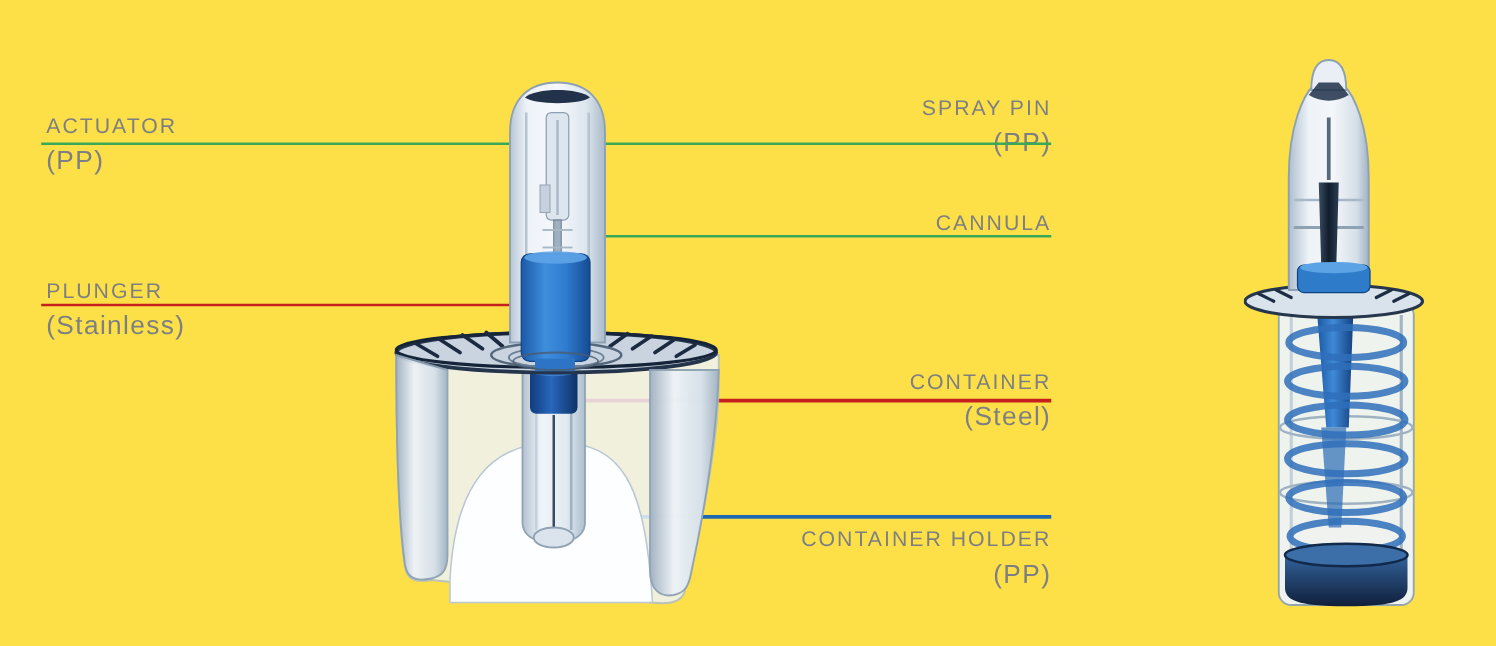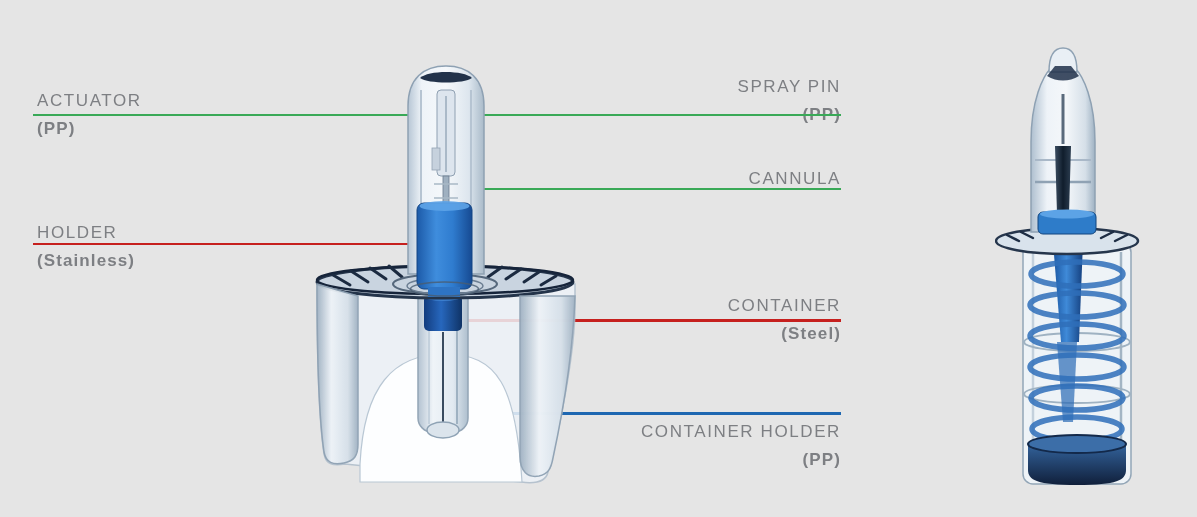--- a/index.html
+++ b/index.html
@@ -3,40 +3,40 @@
 <meta charset="utf-8">
 <style>
   html,body{margin:0;padding:0;}
   body{
     font-family:"Liberation Sans", sans-serif;
     background:#ffffff;
   }
   #stage{
     position:relative;
     width:1197px;height:517px;
-    background:#e5e5e5;
+    background:#fde047;
     overflow:hidden;
   }
   
   .label-group{position:absolute;}
   .label-group.left{text-align:left;}
   .label-group.right{text-align:right;}
   .label-name{
     display:block;
     font-size:17px;line-height:18px;
     font-weight:500;
     letter-spacing:1.6px;
     color:var(--label-text);
     white-space:nowrap;
   }
   .label-material{
     display:block;
     margin-top:10px;
-    font-size:17px;line-height:18px;
-    font-weight:700;
+    font-size:21px;line-height:18px;
+    font-weight:400;
     letter-spacing:1.1px;
     color:var(--label-text);
     white-space:nowrap;
   }
   
   .leader{position:absolute;height:2.5px;}
   .leader.green{background:var(--line-green);}
   .leader.red{background:var(--line-red);}
   .leader.blue{background:var(--line-blue);}
   .leader-dot{position:absolute;width:6px;height:6px;border-radius:50%;}
@@ -69,21 +69,21 @@
 
 <div id="stage">
 
   <div class="label-group left" id="label-actuator">
     <span class="label-name">ACTUATOR</span>
     <span class="label-material">(PP)</span>
   </div>
   <div class="leader green" id="line-actuator"></div>
 
   <div class="label-group left" id="label-plunger">
-    <span class="label-name">HOLDER</span>
+    <span class="label-name">PLUNGER</span>
     <span class="label-material">(Stainless)</span>
   </div>
   <div class="leader red" id="line-plunger"></div>
   <div class="leader-dot red" id="dot-plunger"></div>
 
   <div class="label-group right" id="label-spray-pin">
     <span class="label-name">SPRAY PIN</span>
     <span class="label-material">(PP)</span>
   </div>
   <div class="leader green" id="line-spray-pin"></div>

